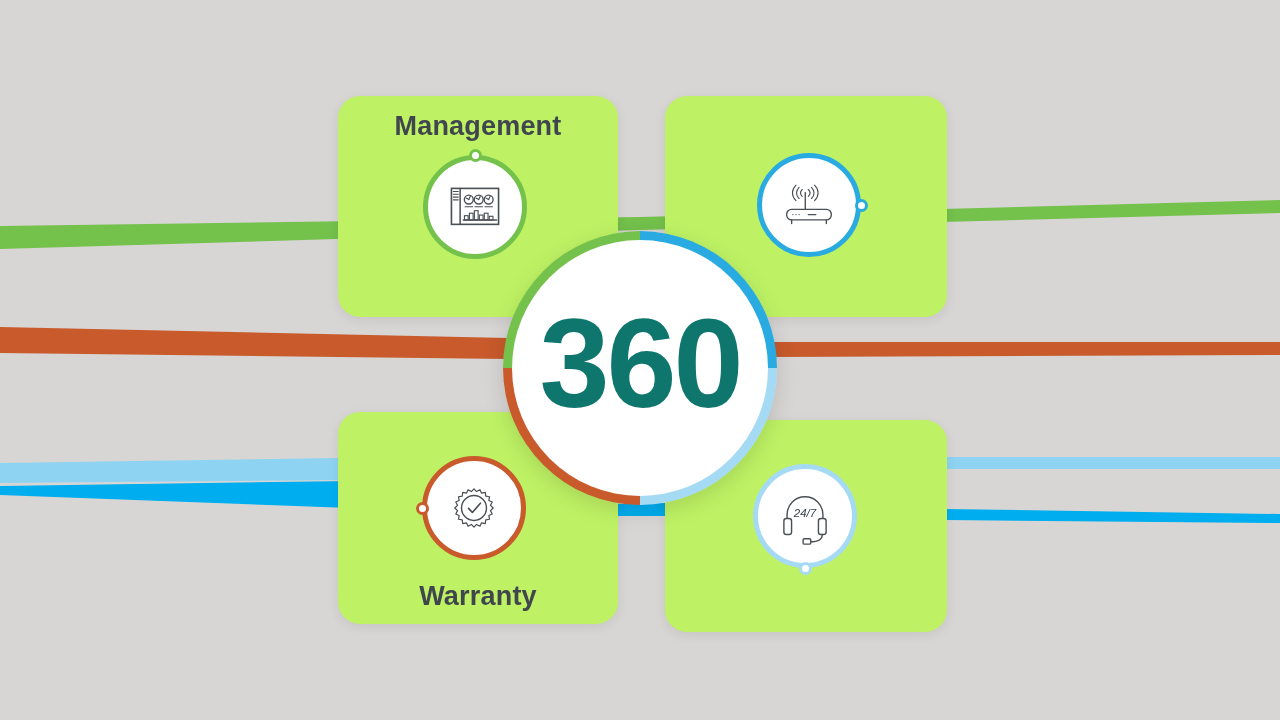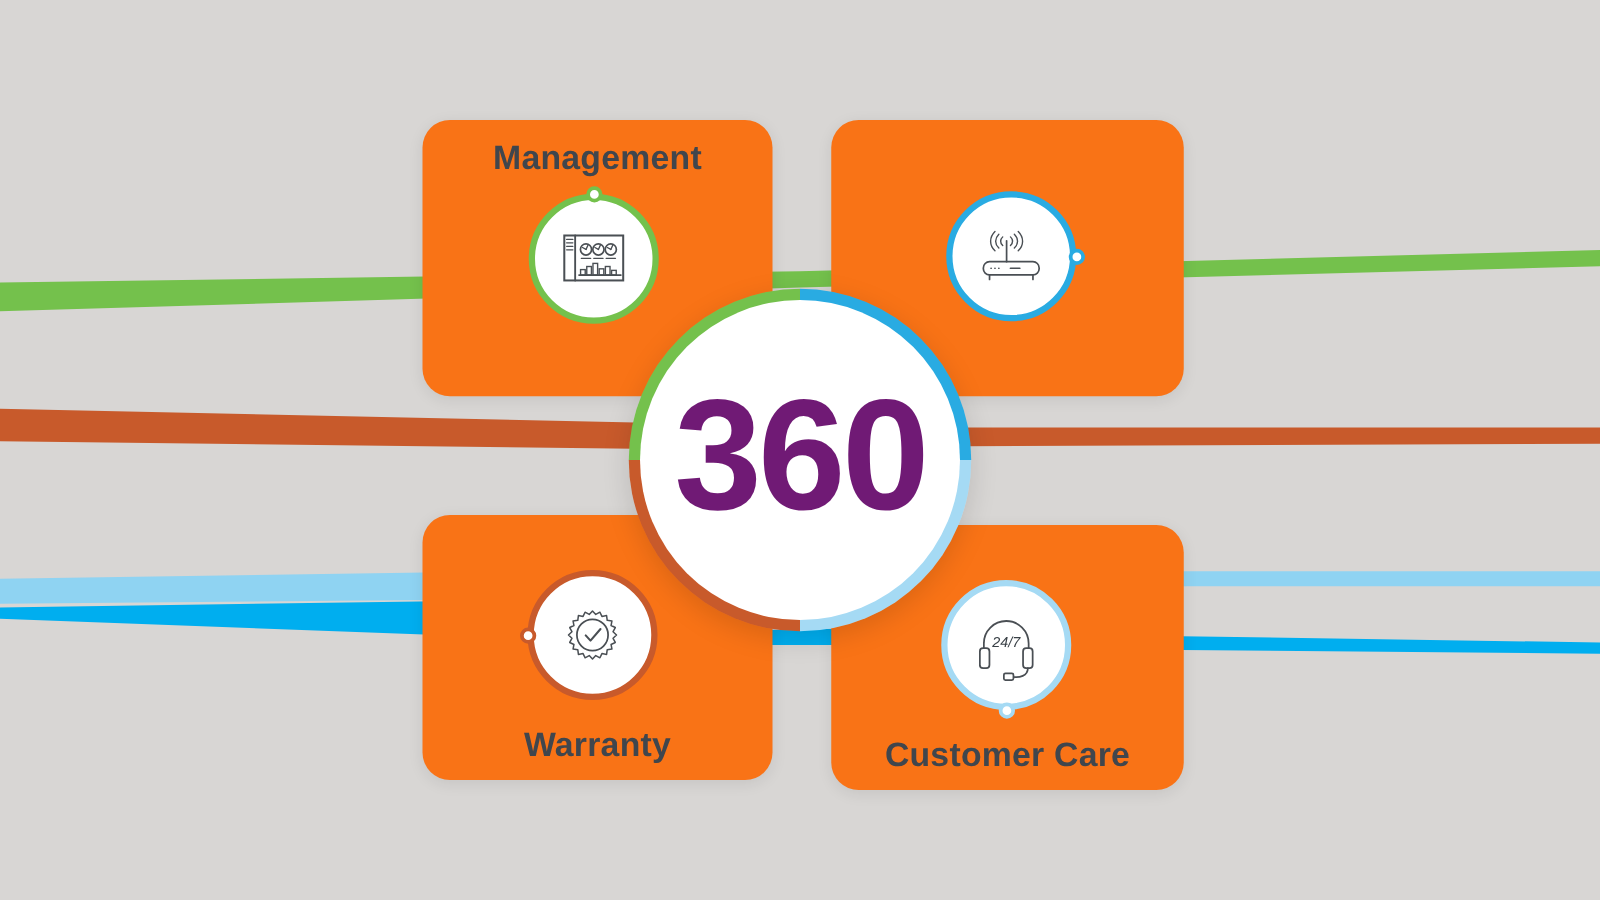--- a/index.html
+++ b/index.html
@@ -3,21 +3,21 @@
 <meta charset="utf-8">
 <style>
   html,body{margin:0;padding:0;}
   .stage{
     position:relative; width:1280px; height:720px; overflow:hidden;
     background:#d8d6d4;
     font-family:"Liberation Sans","DejaVu Sans",sans-serif;
   }
   .ribbons{position:absolute; left:0; top:0; z-index:1;}
   .card{
-    position:absolute; z-index:2; background:#f97316; border-radius:22px;
+    position:absolute; z-index:2; background:#bef264; border-radius:22px;
     box-shadow:0 3px 12px rgba(0,0,0,.08);
   }
   .card-management{left:338px; top:96px;  width:280px; height:221px;}
   .card-device    {left:665px; top:96px;  width:282px; height:221px;}
   .card-warranty  {left:338px; top:412px; width:280px; height:212px;}
   .card-customer  {left:665px; top:420px; width:282px; height:212px;}
   .card-title{
     position:absolute; left:0; width:100%; text-align:center;
     font-size:27px; font-weight:700; color:#40464d; line-height:32px;
     letter-spacing:.2px;
@@ -45,21 +45,21 @@
     position:absolute; left:503px; top:231px; width:274px; height:274px;
     border-radius:50%; z-index:5;
     background:conic-gradient(#29abe2 0 25%, #a5daf4 0 50%, #c85a2b 0 75%, #74c14c 0 100%);
     box-shadow:0 6px 22px rgba(0,0,0,.13);
   }
   .center-inner{
     position:absolute; inset:9px; background:#ffffff; border-radius:50%;
     display:flex; align-items:center; justify-content:center;
   }
   .center-value{
-    font-size:126px; font-weight:700; color:#701a75;
+    font-size:126px; font-weight:700; color:#0f766e;
     letter-spacing:-3px; line-height:1; padding-bottom:8px;
   }
   .icon-svg{display:block;}
 </style>
 </head>
 <body>
 
 <div class="stage">
 
   <svg class="ribbons" width="1280" height="720" viewBox="0 0 1280 720">
@@ -144,21 +144,20 @@
       <svg class="icon-svg" width="64" height="64" viewBox="0 0 100 100" fill="none" stroke="#4a4f54" stroke-width="2.2" stroke-linecap="round">
         <path d="M22,62 L22,48 C22,32.5 34.5,20 50,20 C65.5,20 78,32.5 78,48 L78,62"></path>
         <rect x="17" y="54" width="12" height="25" rx="4" fill="#ffffff"></rect>
         <rect x="71" y="54" width="12" height="25" rx="4" fill="#ffffff"></rect>
         <path d="M77,79 C77,89 66,91 59,90"></path>
         <rect x="47" y="85.5" width="12" height="8.5" rx="2" fill="#ffffff"></rect>
         <text x="50" y="52" text-anchor="middle" font-size="18" fill="#3a4147" stroke="none" font-family="Liberation Sans, DejaVu Sans, sans-serif">24/7</text>
       </svg>
       <span class="ring-dot"></span>
     </div>
-    <div class="card-title title-bottom">Customer Care</div>
   </div>
 
   <div class="center-circle">
     <div class="center-inner">
       <div class="center-value">360</div>
     </div>
   </div>
 
 </div>
 

